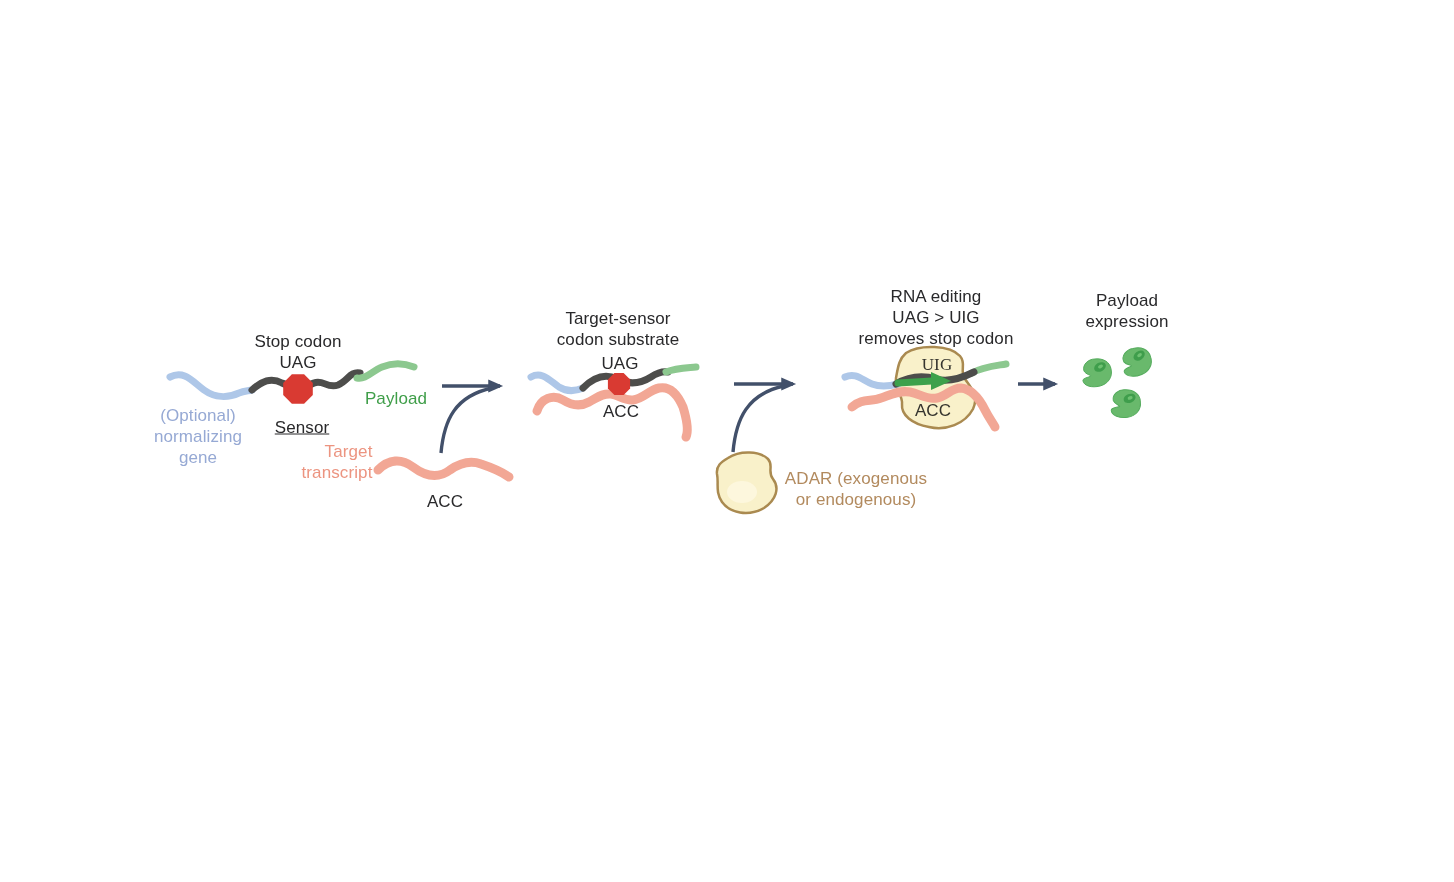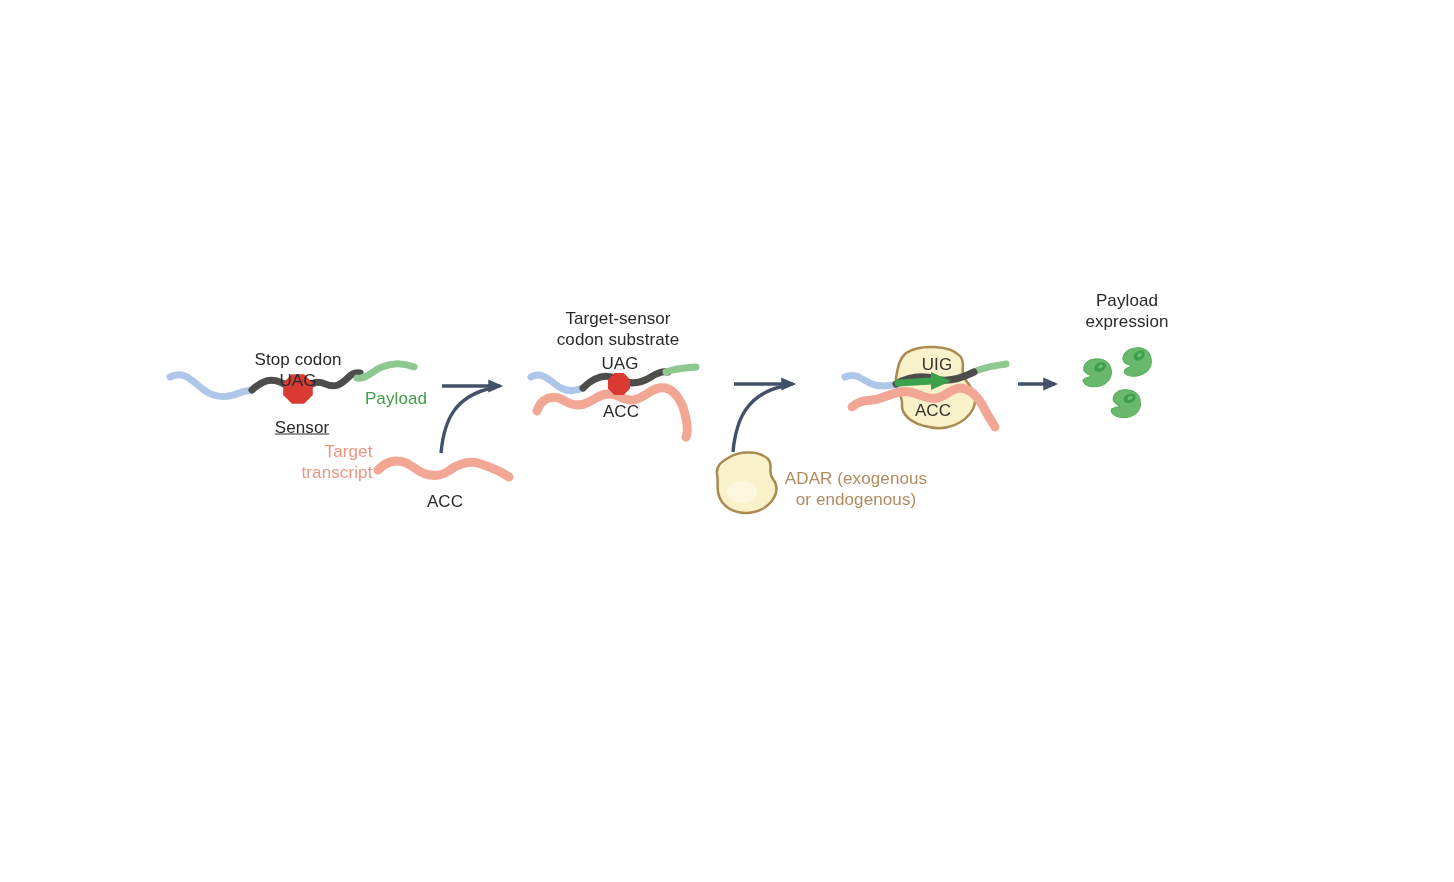--- a/index.html
+++ b/index.html
@@ -118,34 +118,40 @@
     <g>
       <path d="M1018,384 L1055,384" fill="none" stroke="#42506a" stroke-width="3.4" marker-end="url(#ah)"></path>
     </g>
     <g>
       <use href="#protein" transform="translate(1081,358)"></use>
       <use href="#protein" transform="translate(1121,347) rotate(-8 16 15)"></use>
       <use href="#protein" transform="translate(1110,389) rotate(6 16 15)"></use>
     </g>
   </svg>
 
-  <div class="lbl" style="left:298px;top:352px;margin-top:18px;">Stop codon
+  <div class="lbl" style="left:298px;top:352px;">Stop codon
 UAG</div>
   <div class="lbl" style="left:302px;top:427px;text-decoration:underline;">Sensor</div>
+  <div class="lbl c-blue" style="left:198px;top:436px;">(Optional)
+normalizing
+gene</div>
   <div class="lbl c-green" style="left:396px;top:398px;">Payload</div>
   <div class="lbl c-salmon" style="left:337px;top:462px;">Target
 transcript</div>
   <div class="lbl" style="left:445px;top:501px;">ACC</div>
 
   <div class="lbl" style="left:618px;top:329px;">Target-sensor
 codon substrate</div>
   <div class="lbl" style="left:620px;top:363px;">UAG</div>
   <div class="lbl" style="left:621px;top:411px;">ACC</div>
 
   <div class="lbl c-tan" style="left:856px;top:489px;">ADAR (exogenous
 or endogenous)</div>
-  <div class="lbl c-dark" style="left:937px;top:364px;">UIG</div>
+  <div class="lbl" style="left:936px;top:317px;">RNA editing
+UAG &gt; UIG
+removes stop codon</div>
+  <div class="lbl c-dark" style="left:937px;top:364px;font-family:Liberation Serif, serif;">UIG</div>
   <div class="lbl c-dark" style="left:933px;top:410px;">ACC</div>
 
   <div class="lbl" style="left:1127px;top:311px;">Payload
 expression</div>
 
 </div>
 
 </body></html>

